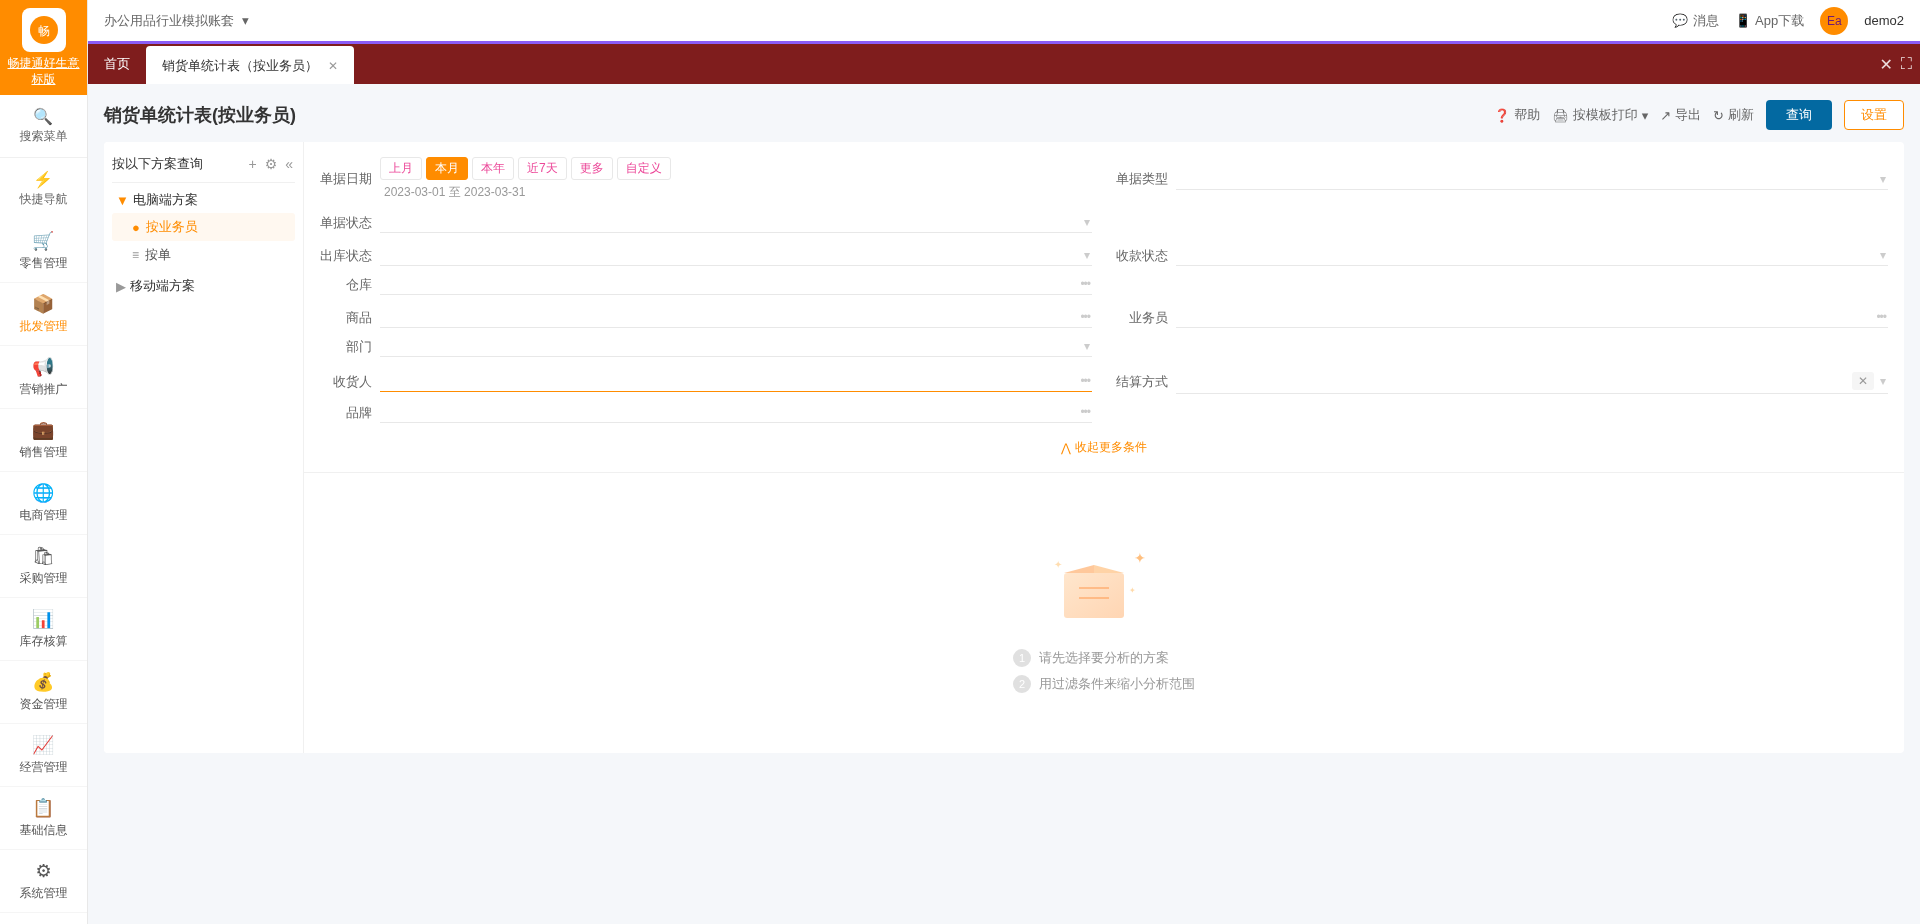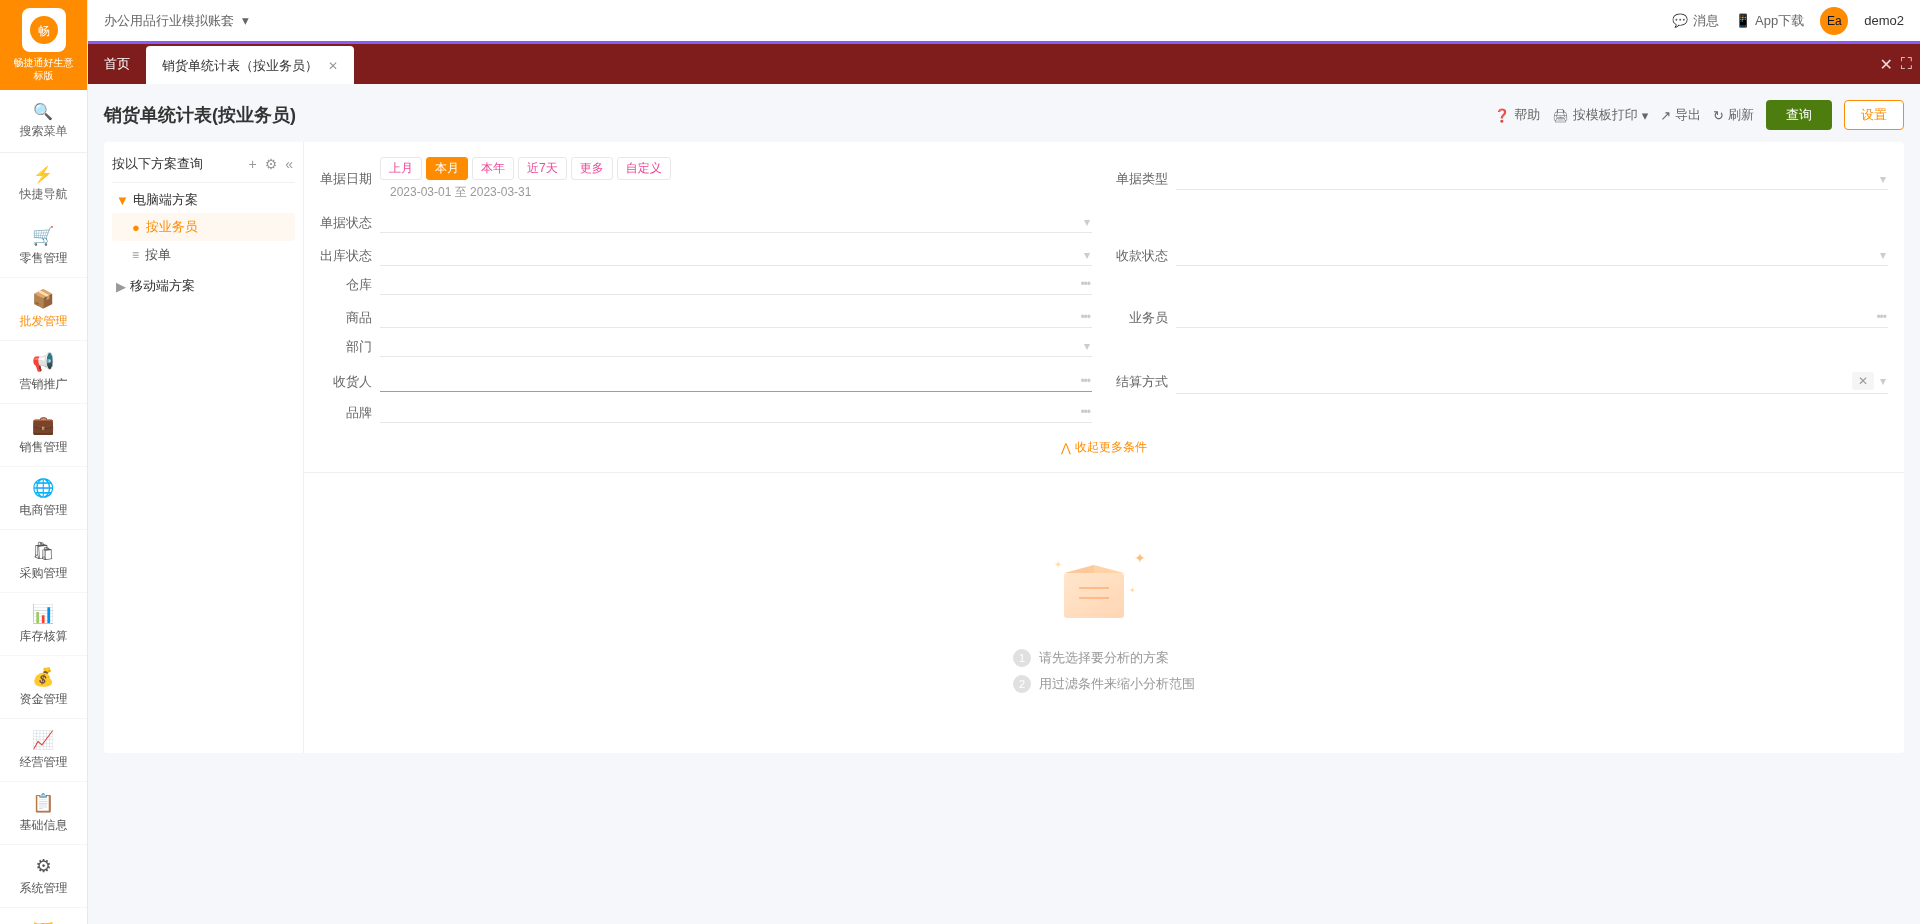--- a/index.html
+++ b/index.html
@@ -20,45 +20,45 @@
 
     
     .main { flex: 1; display: flex; flex-direction: column; overflow: hidden; }
 
     
     .topbar { height: 44px; background: #fff; display: flex; align-items: center; justify-content: space-between; padding: 0 16px; border-bottom: 3px solid #8b5cf6; }
     .topbar-left { display: flex; align-items: center; gap: 8px; color: #666; font-size: 13px; }
     .topbar-dropdown { background: none; border: none; cursor: pointer; color: #666; display: flex; align-items: center; gap: 4px; }
     .topbar-right { display: flex; align-items: center; gap: 16px; }
     .topbar-btn { background: none; border: none; cursor: pointer; color: #666; font-size: 13px; display: flex; align-items: center; gap: 4px; }
-    .avatar { width: 28px; height: 28px; border-radius: 50%; background: #ff8c00; display: flex; align-items: center; justify-content: center; color: #0f172a; font-size: 12px; cursor: pointer; }
+    .avatar { width: 28px; height: 28px; border-radius: 50%; background: #ff8c00; display: flex; align-items: center; justify-content: center; color: #701a75; font-size: 12px; cursor: pointer; }
 
     
     .tabbar { height: 40px; background: #7f1d1d; display: flex; align-items: center; padding: 0 0; gap: 0; }
     .tab-item { height: 40px; display: flex; align-items: center; padding: 0 16px; cursor: pointer; color: rgba(255,255,255,0.85); font-size: 13px; gap: 6px; }
     .tab-item.home { color: #fff; }
     .tab-item.active { background: #fff; color: #333; border-radius: 4px 4px 0 0; margin-top: 4px; }
     .tab-close { color: #999; font-size: 12px; margin-left: 4px; cursor: pointer; }
     .tabbar-actions { margin-left: auto; display: flex; align-items: center; gap: 8px; padding-right: 8px; }
     .tabbar-action-btn { background: none; border: none; cursor: pointer; color: rgba(255,255,255,0.85); font-size: 16px; }
 
     
     .content { flex: 1; overflow: auto; background: #f5f7fa; }
     .content-inner { padding: 16px; }
 
     
     .page-header { display: flex; align-items: center; justify-content: space-between; margin-bottom: 12px; }
     .page-title { font-size: 18px; font-weight: 600; color: #333; }
     .page-actions { display: flex; align-items: center; gap: 12px; }
     .page-action-btn { background: none; border: none; cursor: pointer; color: #666; font-size: 13px; display: flex; align-items: center; gap: 4px; }
-    .btn-query { background: #4d7c0f; color: #fff; border: none; border-radius: 4px; padding: 6px 20px; font-size: 13px; cursor: pointer; }
+    .btn-query { background: #0369a1; color: #fff; border: none; border-radius: 4px; padding: 6px 20px; font-size: 13px; cursor: pointer; }
     .btn-settings { background: #fff; color: #ff8c00; border: 1px solid #ff8c00; border-radius: 4px; padding: 5px 16px; font-size: 13px; cursor: pointer; }
     .date-btn { padding: 2px 8px; border-radius: 3px; border: 1px solid #e8e8e8; background: #fff; cursor: pointer; font-size: 12px; color: #ec4899; }
     .date-btn.active { background: #ff8c00; color: #fff; border-color: #ff8c00; }
-    .date-range { font-size: 12px; color: #999; margin-left: 10px; }
+    .date-range { font-size: 12px; color: #999; margin-left: 4px; }
 
     
     .filter-tag { display: inline-flex; align-items: center; background: #f5f5f5; border-radius: 3px; padding: 2px 6px; font-size: 12px; gap: 4px; }
     .filter-tag-close { cursor: pointer; color: #999; }
 
     
     .collapse-btn { text-align: center; padding: 4px; color: #ff8c00; cursor: pointer; font-size: 12px; display: flex; align-items: center; justify-content: center; gap: 4px; }
 
     
     .layout-body { display: flex; gap: 0; background: #fff; border-radius: 4px; overflow: hidden; }
@@ -100,21 +100,21 @@
 <body>
 
 <div class="sidebar">
   <div class="sidebar-logo">
     <div class="sidebar-logo-icon">
       <svg viewBox="0 0 32 32" fill="none">
         <circle cx="16" cy="16" r="14" fill="#ff8c00"></circle>
         <text x="16" y="21" text-anchor="middle" fill="#fff" font-size="12" font-family="Arial">畅</text>
       </svg>
     </div>
-    <div class="sidebar-logo-text" style="white-space:pre-line;font-size:10px;">畅捷通好生意
+    <div class="sidebar-logo-text" style="white-space:pre-line;font-size:12px;text-decoration:underline;">畅捷通好生意
 标版</div>
   </div>
 
   <div class="sidebar-search">
     <button class="sidebar-search-btn">
       <span style="font-size:16px;">🔍</span>
       <span>搜索菜单</span>
     </button>
   </div>
 

